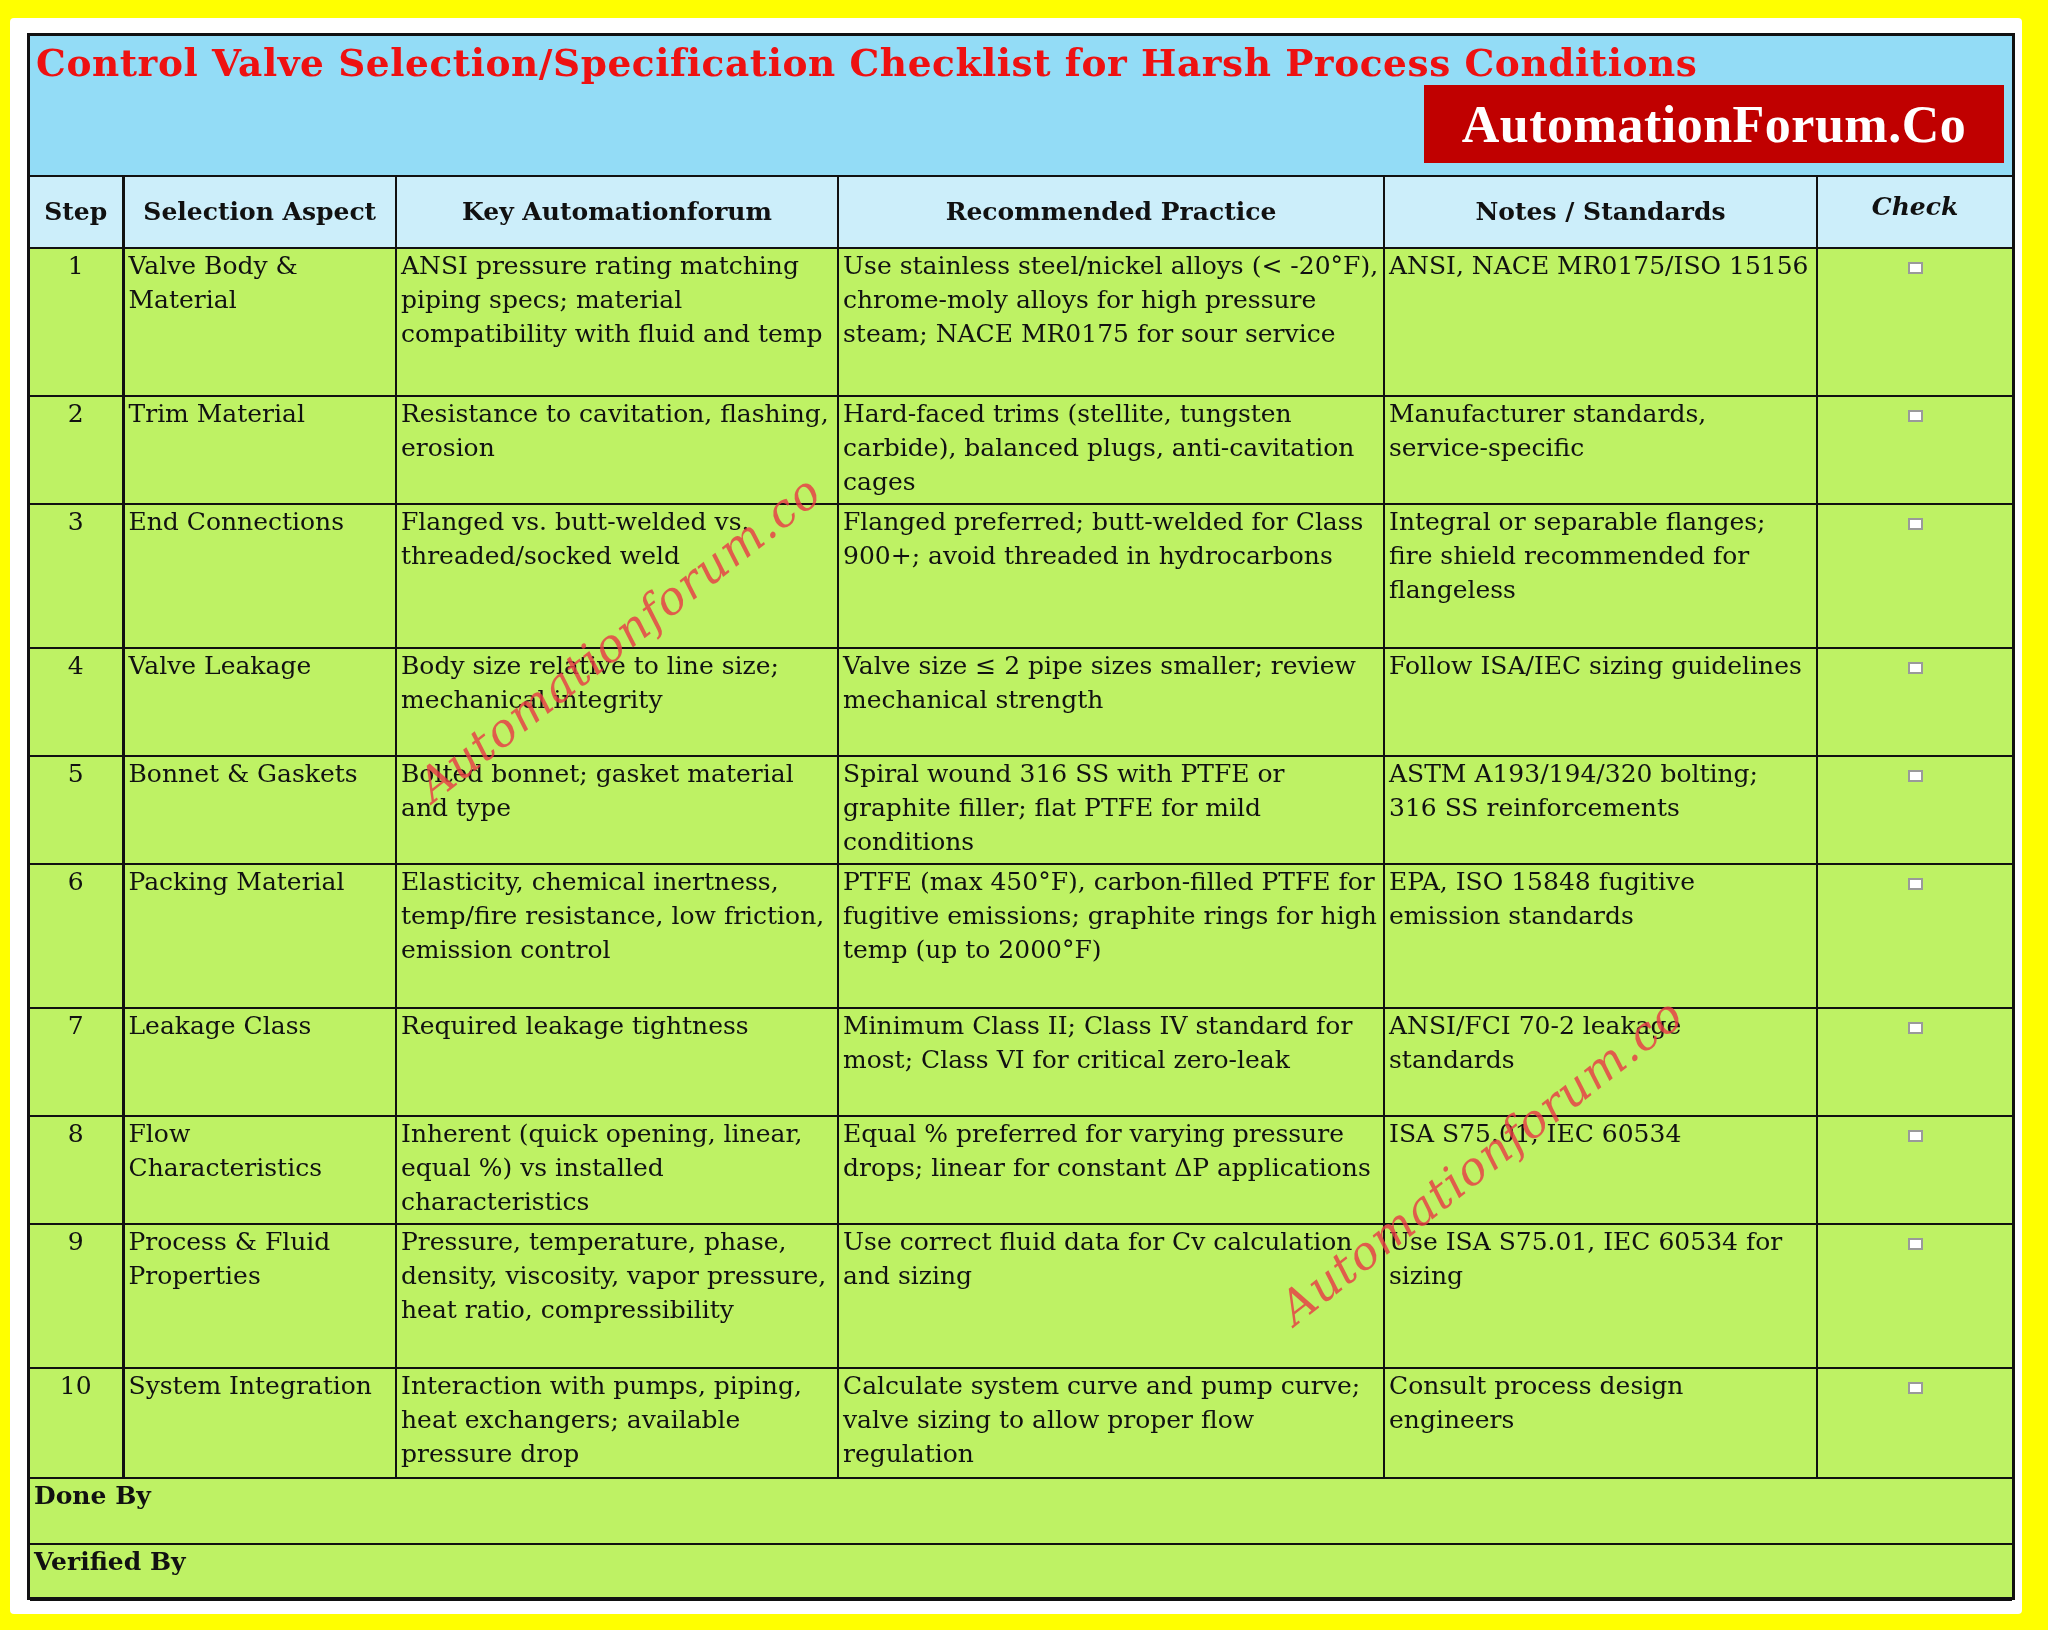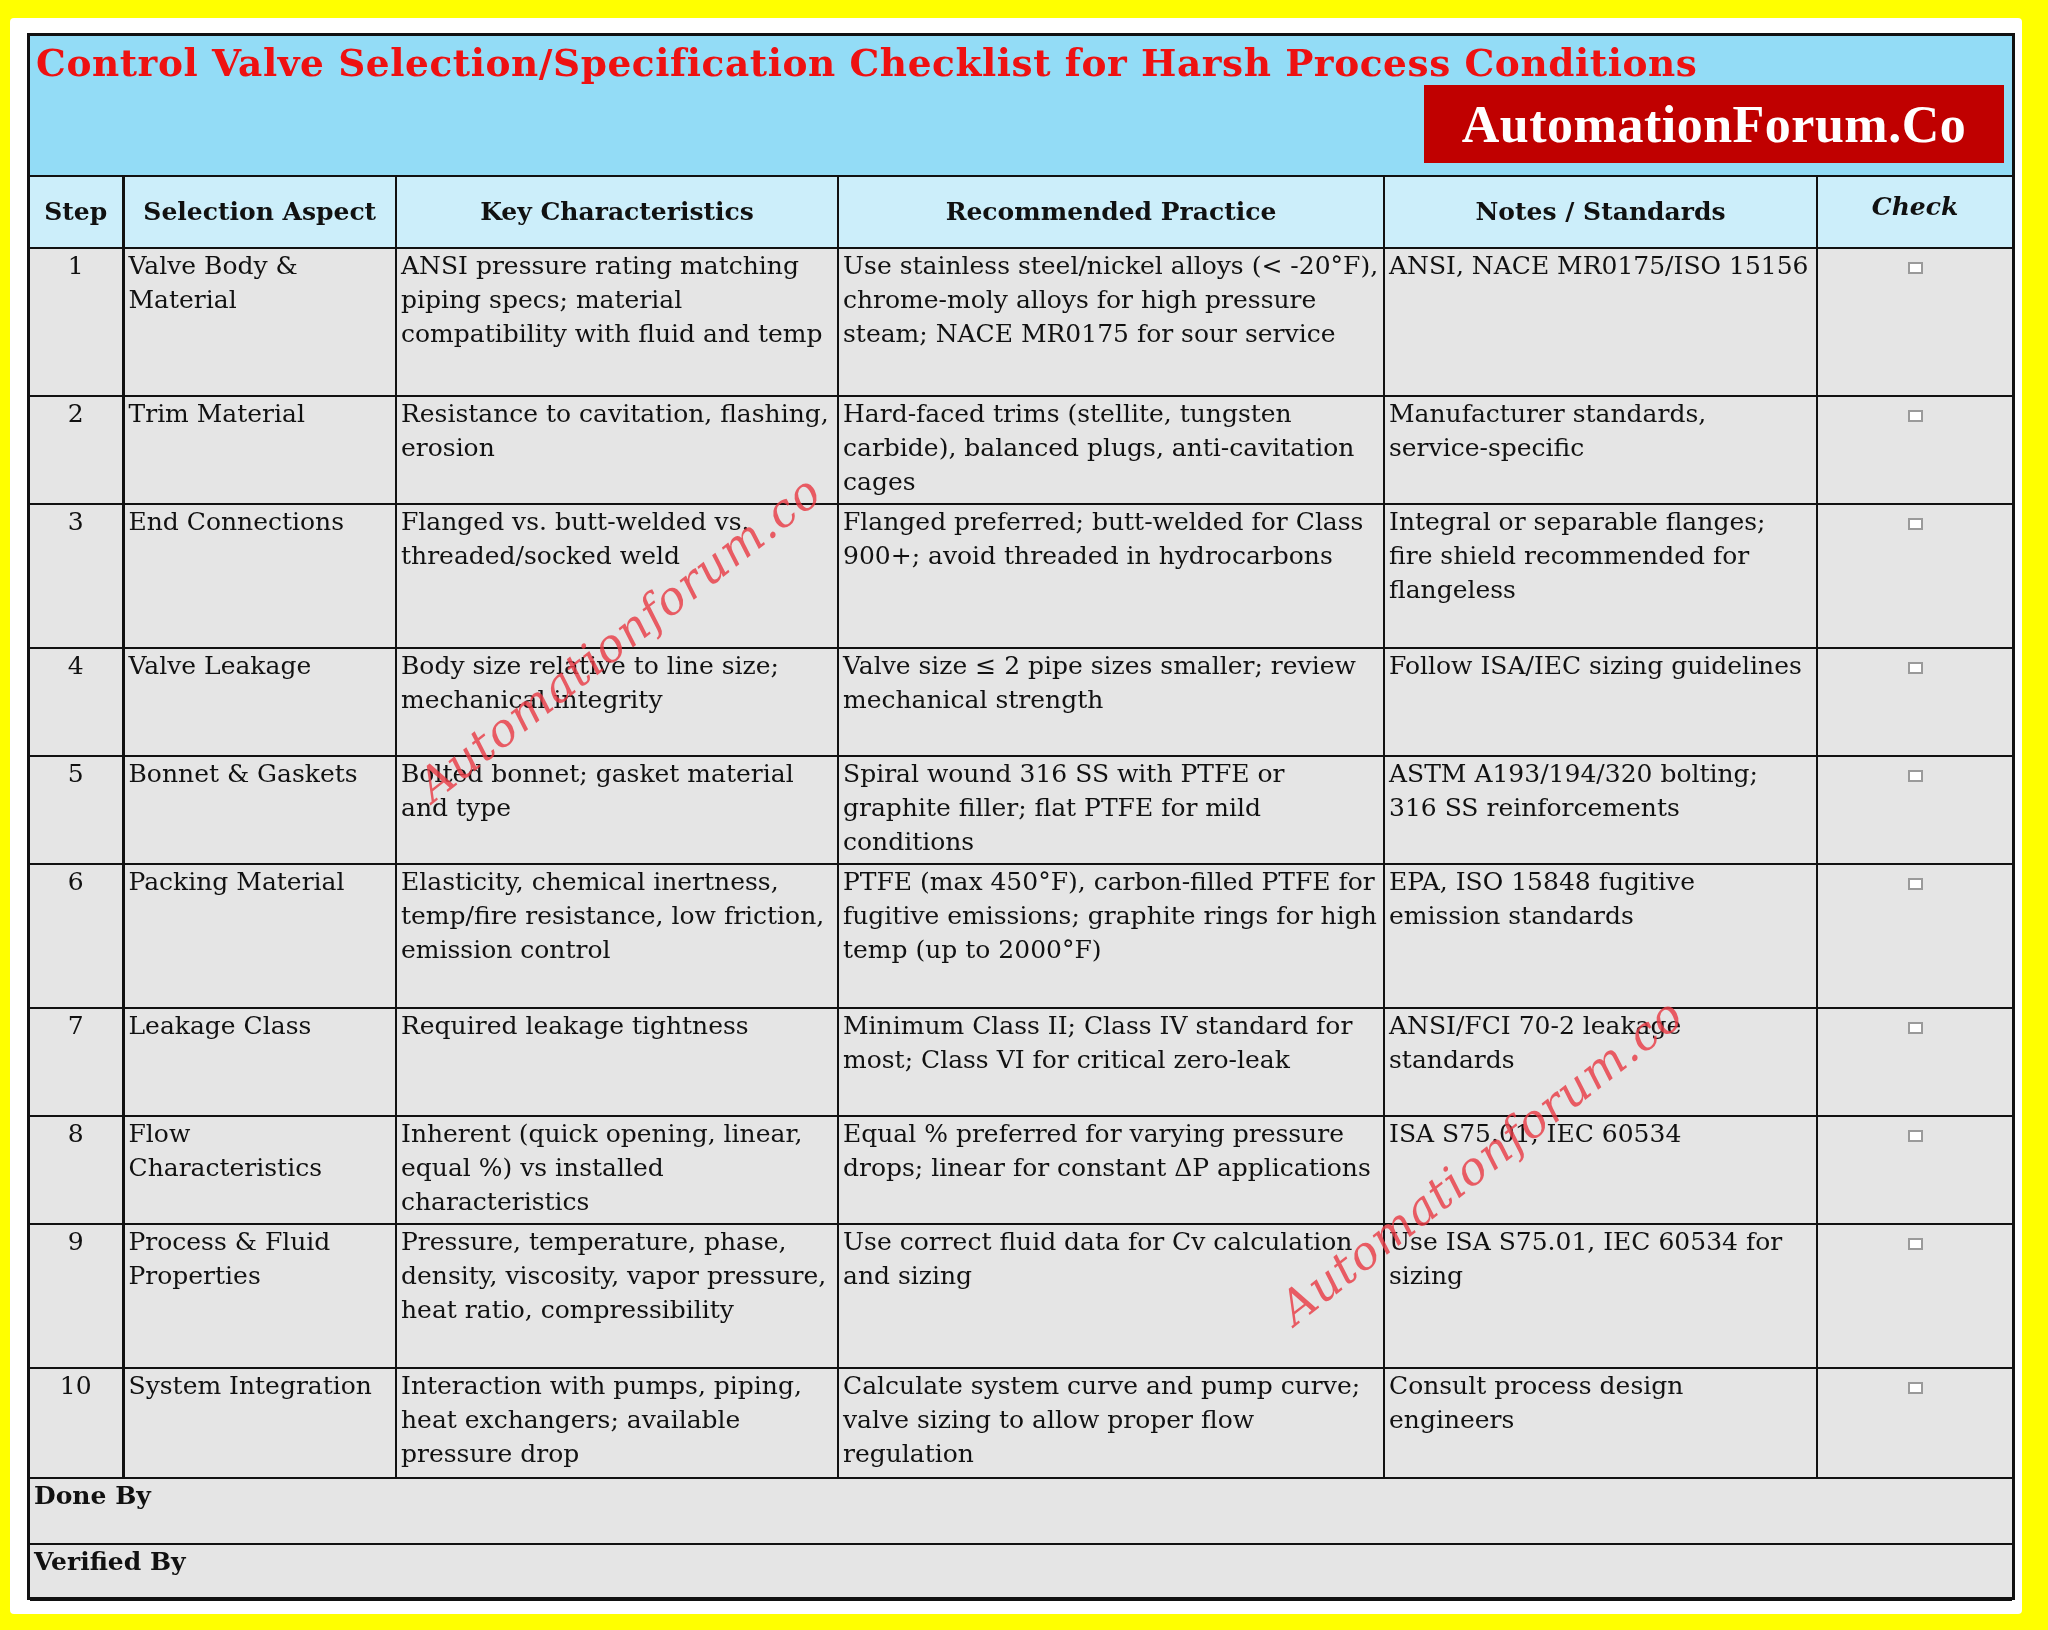--- a/index.html
+++ b/index.html
@@ -24,21 +24,21 @@
       border-radius: 4px;
     }
     .table-wrap {
       position: absolute;
       left: 27px;
       top: 33px;
       width: 1988px;
       height: 1567px;
       border: 3px solid #111;
       box-sizing: border-box;
-      background: #e5e5e5;
+      background: #bef264;
     }
     .title-band {
       position: absolute;
       left: 0;
       top: 0;
       width: 100%;
       height: 142px;
       background: #93dcf6;
       border-bottom: 3px solid #111;
       box-sizing: border-box;
@@ -164,21 +164,21 @@
       <col style="width:273px">
       <col style="width:442px">
       <col style="width:546px">
       <col style="width:433px">
       <col style="width:195px">
     </colgroup>
     <thead>
       <tr>
         <th>Step</th>
         <th style="border-left:3px solid #111;">Selection Aspect</th>
-        <th>Key Characteristics</th>
+        <th>Key Automationforum</th>
         <th>Recommended Practice</th>
         <th>Notes / Standards</th>
         <th style="vertical-align:top;padding-top:14px;font-style:italic;">Check</th>
       </tr>
     </thead>
     <tbody>
       <tr style="height:148px;">
         <td class="step-cell">1</td>
         <td class="aspect-cell">Valve Body &amp; Material</td>
         <td>ANSI pressure rating matching piping specs; material compatibility with fluid and temp</td>

